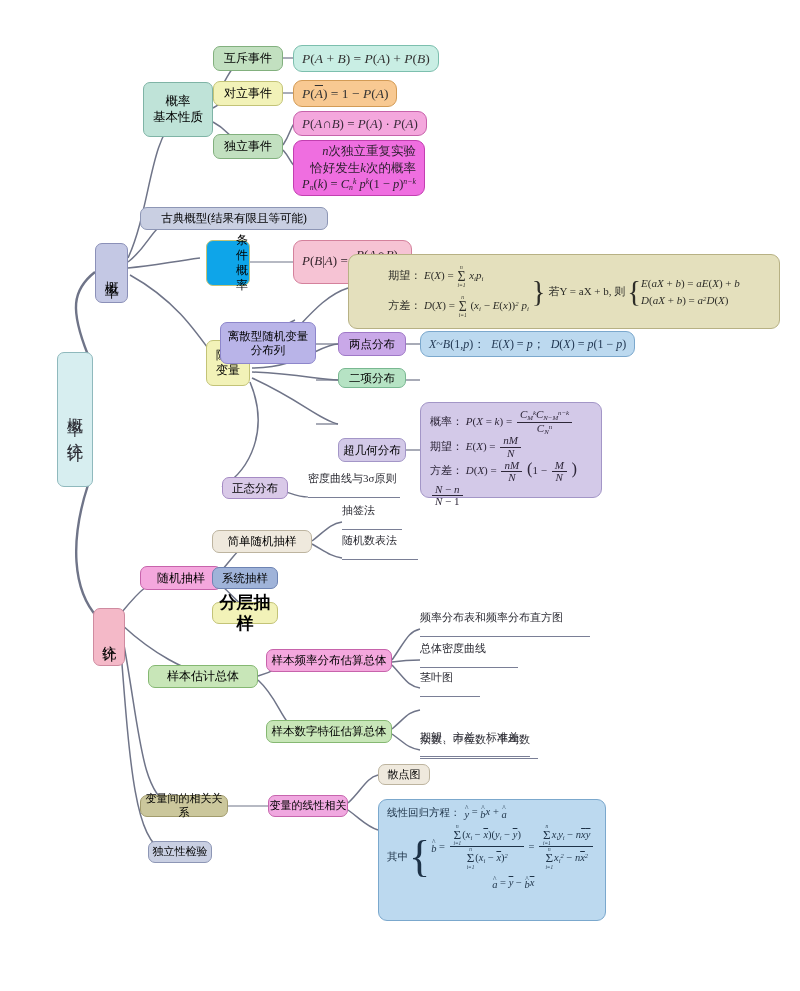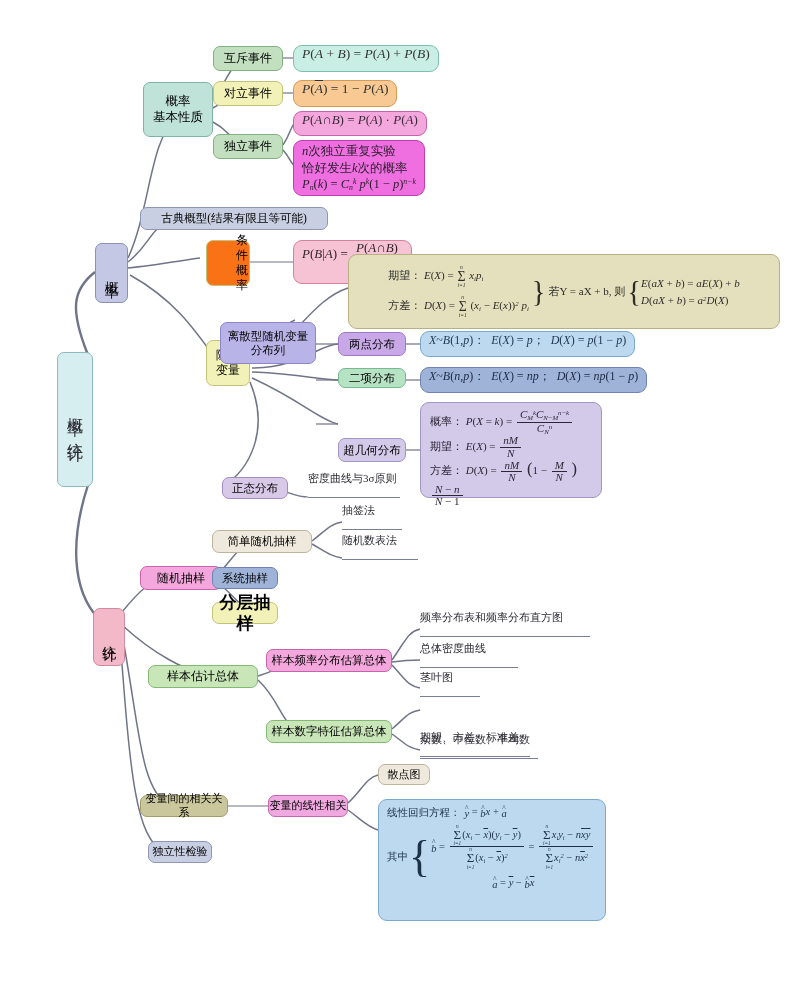--- a/index.html
+++ b/index.html
@@ -8,21 +8,21 @@
   #canvas{position:absolute;left:0;top:0;width:800px;height:991px;}
   svg.links{position:absolute;left:0;top:0;width:800px;height:991px;pointer-events:none;}
   .node{position:absolute;box-sizing:border-box;border-radius:7px;
         display:flex;align-items:center;justify-content:center;
         text-align:center;line-height:1.25;}
   .node.v{writing-mode:vertical-rl;text-orientation:upright;letter-spacing:3px;}
   .plain{position:absolute;box-sizing:border-box;border-bottom:1.2px solid #7a7f96;
          color:#2b2b33;white-space:nowrap;display:flex;align-items:flex-end;
          padding-bottom:11px;}
   .fml{position:absolute;box-sizing:border-box;border-radius:9px;
-       display:flex;align-items:flex-start;padding:0 8px;
+       display:flex;align-items:center;padding:0 8px;
        font-family:"Liberation Serif","DejaVu Serif",serif;}
   i.it{font-style:italic;}
   .sub{font-size:.62em;vertical-align:-0.32em;font-style:italic;}
   .sup{font-size:.62em;vertical-align:0.48em;font-style:italic;}
   .ovl{text-decoration:overline;}
   .frac{display:inline-flex;flex-direction:column;align-items:center;
         vertical-align:middle;margin:0 2px;line-height:1.05;}
   .frac > .num{border-bottom:1.1px solid currentColor;padding:0 3px;}
   .frac > .den{padding:0 3px;}
   .sig{display:inline-flex;flex-direction:column;align-items:center;
@@ -150,32 +150,32 @@
 
   <div class="fml" style="left:293px;top:111px;background:#f4a7dd;border:1.2px solid #c763ab;
               font-size:13px;height:25px;color:#3a2b3a;">
     <span>
       <i class="it">P</i>(<i class="it">A</i>∩<i class="it">B</i>) = <i class="it">P</i>(<i class="it">A</i>) · <i class="it">P</i>(<i class="it">A</i>)
     </span>
   </div>
 
   <div class="fml" style="left:293px;top:140px;background:#ef6ee0;border:1.2px solid #c23fb0;
               font-size:12.5px;height:56px;color:#2e2030;flex-direction:column;
-              align-items:flex-start;justify-content:center;padding:3px 8px;">
+              align-items:flex-end;justify-content:center;padding:3px 8px;">
     <span><i class="it">n</i>次独立重复实验</span>
     <span>恰好发生<i class="it">k</i>次的概率</span>
     <span>
       <i class="it">P</i><span class="sub">n</span>(<i class="it">k</i>) = <i class="it">C</i><span class="sub">n</span><span class="sup">k</span> <i class="it">p</i><span class="sup">k</span>(1 − <i class="it">p</i>)<span class="sup">n−k</span>
     </span>
   </div>
 
   <div class="node" style="left:140px;top:207px;width:188px;height:23px;background:#c9cfe2;
               border:1.2px solid #8d96b5;font-size:11.5px;">古典概型(结果有限且等可能)</div>
 
-  <div class="node" style="left:206px;top:240px;width:44px;height:46px;background:#f97316;
+  <div class="node" style="left:206px;top:240px;width:44px;height:46px;background:#0ea5e9;
               border:1.2px solid #c3c377;font-size:12px;white-space:pre-line;padding-left:28px;">条件
 概率</div>
 
   <div class="fml" style="left:293px;top:240px;background:#f6c3d4;border:1.2px solid #d4819c;
               font-size:13px;height:44px;color:#32232a;">
     <span>
       <i class="it">P</i>(<i class="it">B</i>|<i class="it">A</i>) =
       <span class="frac">
         <span class="num"><i class="it">P</i>(<i class="it">A</i>∩<i class="it">B</i>)</span>
         <span class="den"><i class="it">P</i>(<i class="it">A</i>)</span>
@@ -240,26 +240,20 @@
               border:1.2px solid #9f78c7;font-size:11.5px;">两点分布</div>
   <div class="fml" style="left:420px;top:331px;background:#bcd9ef;border:1.2px solid #7ba8cd;
               font-size:12px;height:26px;color:#1f3550;">
     <span>
       <i class="it">X</i>~<i class="it">B</i>(1,<i class="it">p</i>)：&nbsp; <i class="it">E</i>(<i class="it">X</i>) = <i class="it">p</i>；&nbsp; <i class="it">D</i>(<i class="it">X</i>) = <i class="it">p</i>(1 − <i class="it">p</i>)
     </span>
   </div>
 
   <div class="node" style="left:338px;top:368px;width:68px;height:20px;background:#b6e3c4;
               border:1.2px solid #79b891;font-size:11.5px;">二项分布</div>
-  <div class="fml" style="left:420px;top:367px;background:#9fb3d9;border:1.2px solid #6d83b3;
-              font-size:12px;height:26px;color:#1c2a45;">
-    <span>
-      <i class="it">X</i>~<i class="it">B</i>(<i class="it">n</i>,<i class="it">p</i>)：&nbsp; <i class="it">E</i>(<i class="it">X</i>) = <i class="it">np</i>；&nbsp; <i class="it">D</i>(<i class="it">X</i>) = <i class="it">np</i>(1 − <i class="it">p</i>)
-    </span>
-  </div>
 
   <div class="node" style="left:338px;top:438px;width:68px;height:24px;background:#d3c9e8;
               border:1.2px solid #a396c7;font-size:11.5px;">超几何分布</div>
 
   <div style="position:absolute;left:420px;top:402px;width:182px;height:96px;
               background:#d3c9e8;border:1.2px solid #a396c7;border-radius:9px;
               display:flex;flex-direction:column;justify-content:space-evenly;
               padding:6px 9px;font-size:11px;color:#2d2638;box-sizing:border-box;">
     <span>
       <span>概率：</span>
@@ -340,21 +334,21 @@
 
   <div class="node" style="left:378px;top:764px;width:52px;height:21px;background:#efe9dd;
               border:1.2px solid #bdb49f;font-size:11px;">散点图</div>
 
   <div class="node" style="left:148px;top:841px;width:64px;height:22px;background:#c9cfe2;
               border:1.2px solid #8d96b5;font-size:11px;">独立性检验</div>
 
   <div style="position:absolute;left:378px;top:799px;width:228px;height:122px;
               background:#bcd9ef;border:1.2px solid #7ba8cd;border-radius:9px;
               padding:6px 8px;box-sizing:border-box;font-size:10.5px;color:#1d3247;">
-    <div style="display:flex;align-items:flex-start;margin-bottom:4px;">
+    <div style="display:flex;align-items:center;margin-bottom:4px;">
       <span>线性回归方程：</span>
       <span style="margin-left:4px;">
         <span class="hat">
             <span class="h">^</span>
             <i class="it">y</i>
           </span> =
         <span class="hat">
             <span class="h">^</span>
             <i class="it">b</i>
           </span><i class="it">x</i> +

